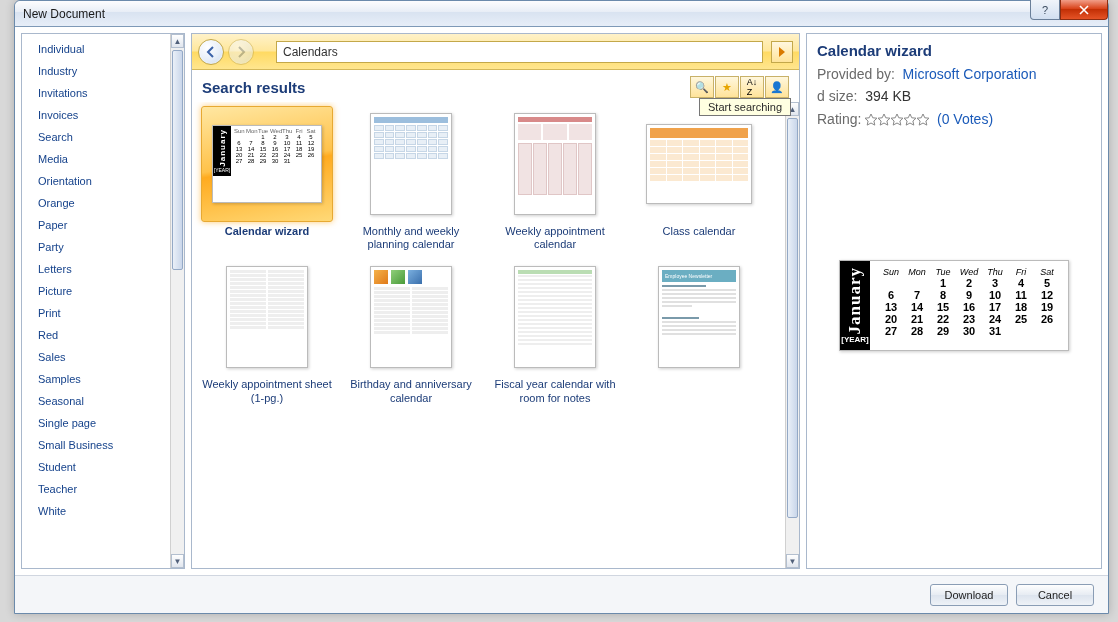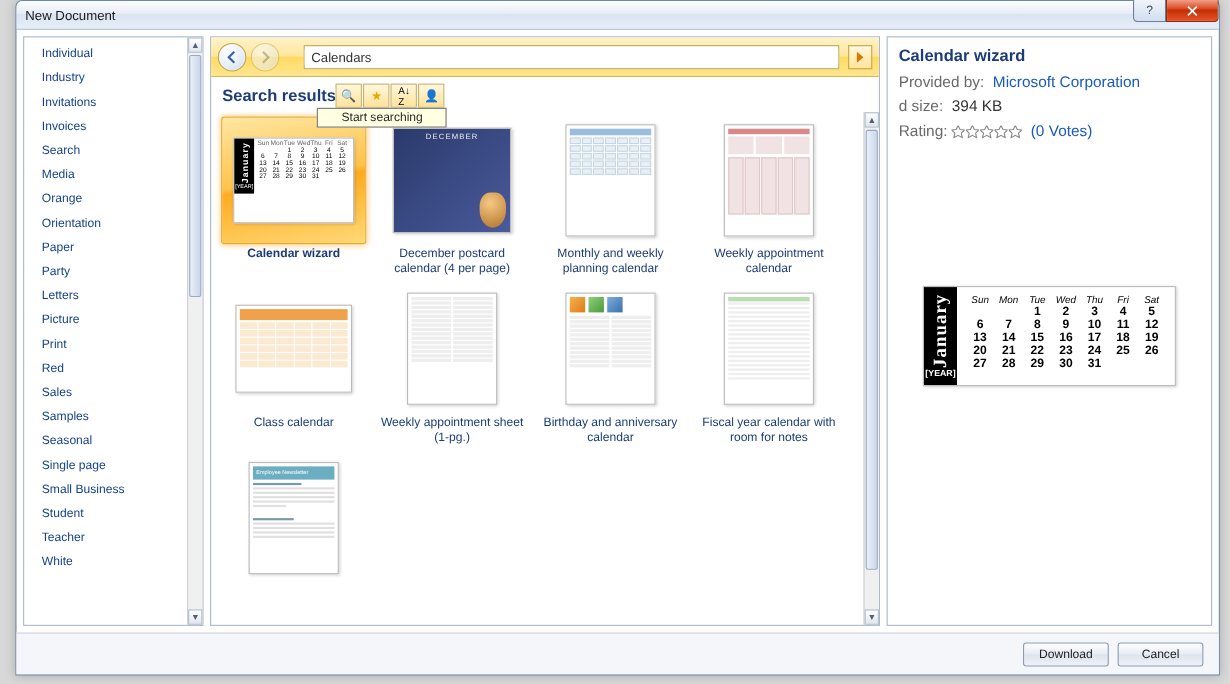--- a/index.html
+++ b/index.html
@@ -36,25 +36,25 @@
 
 
 .center { flex: 1; border: 1px solid #a9b8cc; display:flex; flex-direction:column; min-width:0; }
 .navbar { height: 36px; background: linear-gradient(#fff2c9,#ffe79b 48%,#ffda63 52%,#ffe68f); border-bottom:1px solid #d4b85a; display:flex; align-items:center; padding: 0 6px; gap:4px;}
 .navbtn { width:26px; height:26px; border:1px solid #c3a84a; border-radius:50%; background: radial-gradient(circle at 35% 30%, #fff, #e6eef8 55%, #c7d6ea); display:flex;align-items:center;justify-content:center; box-shadow: inset 0 0 3px rgba(255,255,255,.8);}
 .navbtn svg{width:12px;height:12px;}
 .searchbox { flex:1; height:22px; margin-left:18px; background:#fff; border:1px solid #c3a84a; display:flex; align-items:center; }
 .searchbox input{ flex:1; border:none; outline:none; font-size:12px; padding:0 6px; color:#333; }
 .gobox{ width:22px; height:22px; border:1px solid #c3a84a; background:linear-gradient(#fff7df,#ffe49a); margin-left:4px; display:flex;align-items:center;justify-content:center;}
 
-.resultshead { display:flex; align-items:center; padding: 6px 10px 4px 10px;}
+.resultshead { display:flex; align-items:center; justify-content:space-between; padding: 6px 10px 4px 10px;}
 .resultshead h2{ font-size:15px; font-weight:bold; color:#1c3c78; }
 .toolbtns { display:flex; gap:1px; position:relative;}
 .tbtn{ width:24px; height:22px; border:1px solid #c8b169; background:linear-gradient(#fff7dd,#ffe39a); display:flex;align-items:center;justify-content:center; font-size:11px;}
-.tooltip{ position:absolute; top:22px; right:-2px; background:#ffffe1; border:1px solid #767676; padding:2px 21px; font-size:11px; color:#2a2a2a; white-space:nowrap; z-index:5;}
+.tooltip{ position:absolute; top:22px; right:-2px; background:#ffffe1; border:1px solid #767676; padding:2px 8px; font-size:11px; color:#2a2a2a; white-space:nowrap; z-index:5;}
 
 .gridwrap{ flex:1; position:relative; }
 .grid{ position:absolute; inset:0 14px 0 0; overflow:hidden; padding: 4px 6px; display:flex; flex-wrap:wrap; align-content:flex-start; gap: 8px 6px;}
 .tpl{ width:138px; display:flex; flex-direction:column; align-items:center; }
 .thumb-box{ width:132px; height:116px; display:flex; align-items:center; justify-content:center; padding:4px; border-radius:3px;}
 .tpl.selected .thumb-box{ background: linear-gradient(170deg,#ffe7a2,#ffc24a 48%,#ffab1f 52%,#ffd977); border:1px solid #e7a932; box-shadow: 0 0 6px rgba(255,170,30,.6);}
 .thumb-inner{ background:#fff; border:1px solid #bbb; box-shadow:1px 1px 3px rgba(0,0,0,.2); }
 .tpl .caption{ font-size:11px; color:#1c3c78; text-align:center; min-height:28px; padding:3px 2px 0; line-height:1.2; }
 .tpl.selected .caption{ font-weight:bold; }
 
@@ -144,22 +144,22 @@
     <div class="main3">
 
       <div class="sidebar">
         <div class="sidelist">
           <div class="item">Individual</div>
           <div class="item">Industry</div>
           <div class="item">Invitations</div>
           <div class="item">Invoices</div>
           <div class="item">Search</div>
           <div class="item">Media</div>
+          <div class="item">Orientation</div>
           <div class="item">Orange</div>
-          <div class="item">Orientation</div>
           <div class="item">Paper</div>
           <div class="item">Party</div>
           <div class="item">Letters</div>
           <div class="item">Picture</div>
           <div class="item">Print</div>
           <div class="item">Red</div>
           <div class="item">Sales</div>
           <div class="item">Samples</div>
           <div class="item">Seasonal</div>
           <div class="item">Single page</div>
@@ -282,29 +282,20 @@
                           <span></span>
                           <span></span>
                         </div>
                   </div>
                 </div>
               </div>
                 </div>
               <div class="caption">Calendar wizard</div>
             </div>
 
-            <div class="tpl">
-              <div class="thumb-box">
-                  <div class="thumb-inner december" style="width:108px;height:96px;">
-                    <div class="t">DECEMBER</div>
-                    <div class="img"></div>
-                  </div>
-                </div>
-              <div class="caption">December postcard calendar (4 per page)</div>
-            </div>
 
             <div class="tpl">
               <div class="thumb-box">
                   <div class="thumb-inner monthly-t" style="width:82px;height:102px;">
                     <div class="hd"></div>
                     <div class="grd">
                       <div></div>
                       <div></div>
                       <div></div>
                       <div></div>

